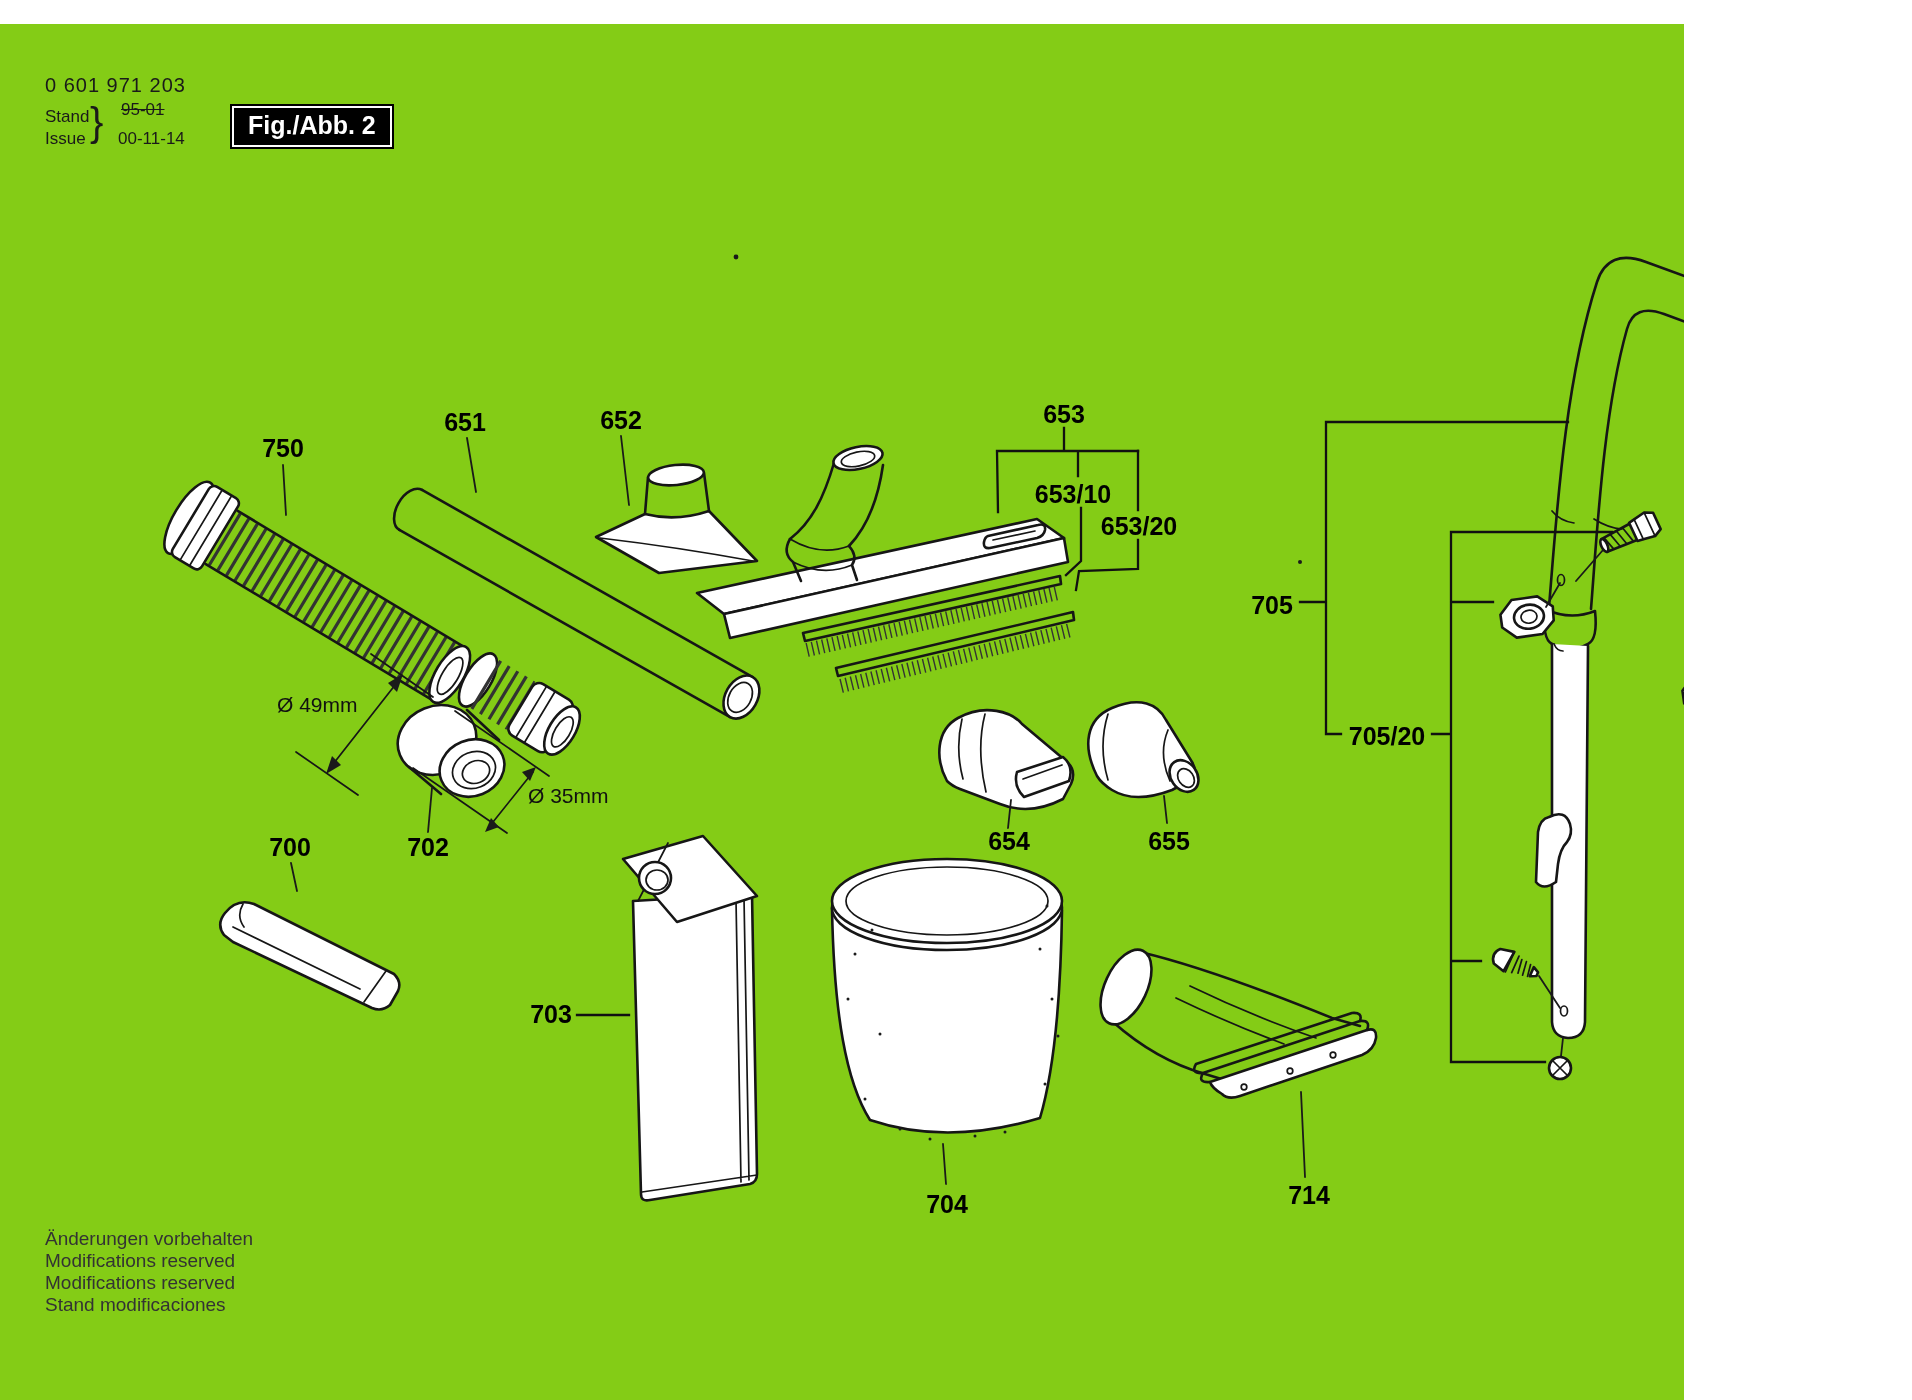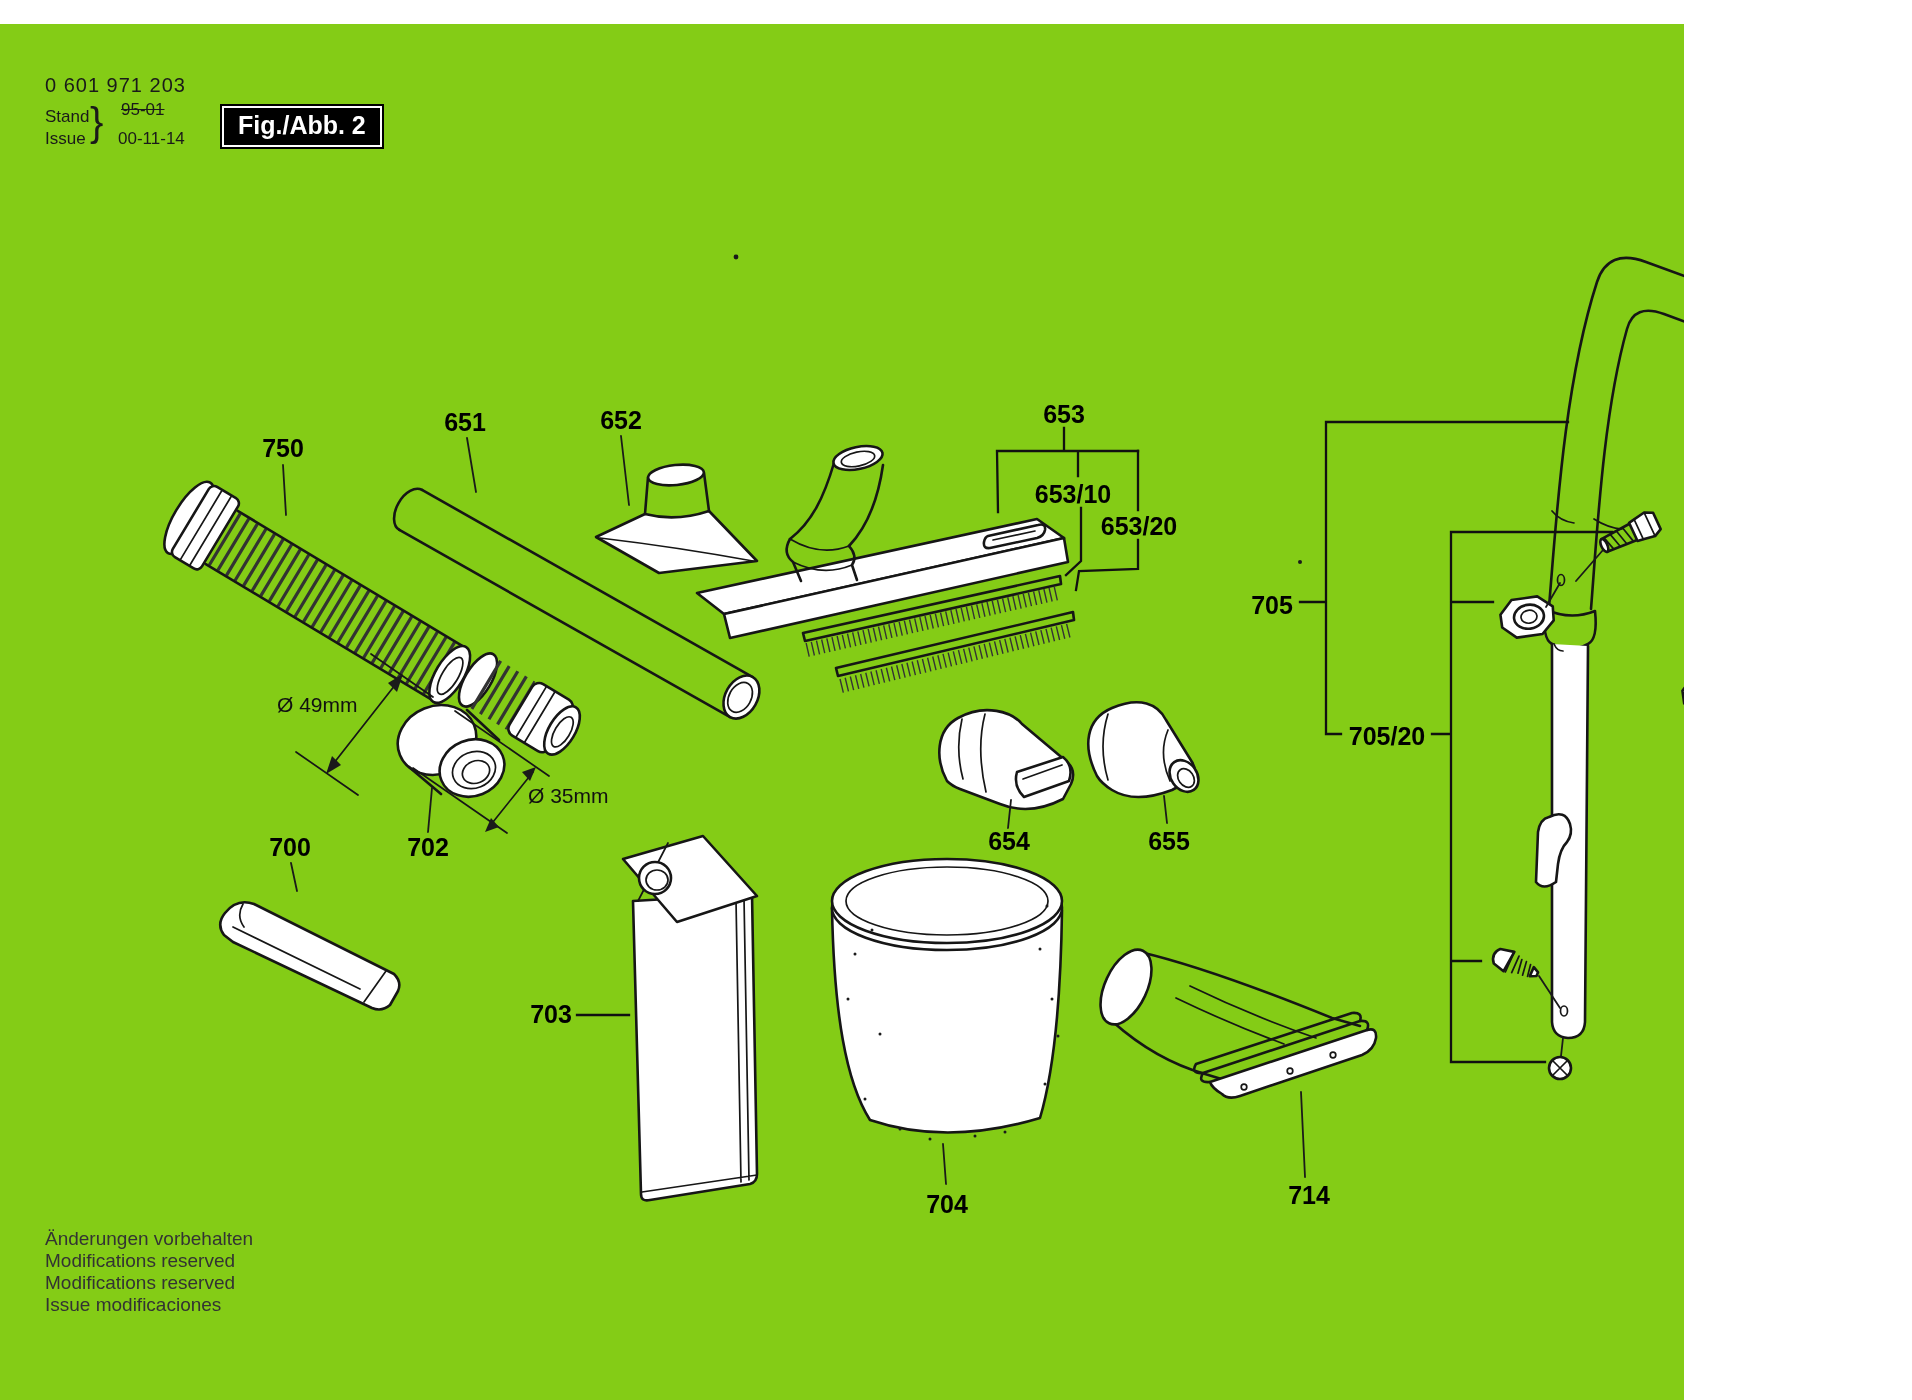--- a/index.html
+++ b/index.html
@@ -5,21 +5,21 @@
   html,body{margin:0;padding:0;background:#fff;}
   .page{position:relative;width:1684px;height:1400px;background:#84cc16;overflow:hidden;
         font-family:"Liberation Sans", sans-serif;color:#111;margin-top:24px;}
   .hdr-text{position:absolute;color:#1a1a1a;}
   .pn{left:45px;top:50px;font-size:20px;letter-spacing:1px;}
   .stand-label{left:45px;top:83px;font-size:17px;}
   .issue-label{left:45px;top:105px;font-size:17px;}
   .brace{left:90px;top:76px;font-size:40px;font-weight:400;transform:scaleY(1.0);}
   .stand-value{left:121px;top:76px;font-size:17px;text-decoration:line-through;}
   .issue-value{left:118px;top:105px;font-size:17px;}
-  .figbox{position:absolute;left:220px;top:80px;border:2px solid #000;background:#fff;padding:2px;text-align:center;}
+  .figbox{position:absolute;left:230px;top:80px;border:2px solid #000;background:#fff;padding:2px;text-align:center;}
   .figbox-inner{background:#000;color:#fff;font-size:25px;font-weight:bold;
                 padding:3px 14px 5px 14px;white-space:nowrap;}
   .footer{position:absolute;left:45px;top:1204px;font-size:19px;line-height:22px;color:#333333;}
   svg{position:absolute;left:0;top:0;}
   svg text{font-family:"Liberation Sans", sans-serif;}
   .plabel{font-size:25px;font-weight:bold;fill:#000;}
   .dimlabel{font-size:21px;fill:#111;}
   .ln{stroke:#161616;fill:none;stroke-width:2.6;stroke-linecap:round;stroke-linejoin:round;}
   .lnw{stroke:#161616;fill:#ffffff;stroke-width:2.6;stroke-linecap:round;stroke-linejoin:round;}
   .thin{stroke:#161616;fill:none;stroke-width:1.7;stroke-linecap:round;}
@@ -311,16 +311,16 @@
     </g>
     <text class="plabel" x="1272" y="590" text-anchor="middle">705</text>
     <text class="plabel" x="1387" y="721" text-anchor="middle">705/20</text>
 
   </svg>
 
   <div class="footer">
     <div>Änderungen vorbehalten</div>
     <div>Modifications reserved</div>
     <div>Modifications reserved</div>
-    <div>Issue modificaciones</div>
+    <div>Stand modificaciones</div>
   </div>
 
 </div>
 
 </body></html>

